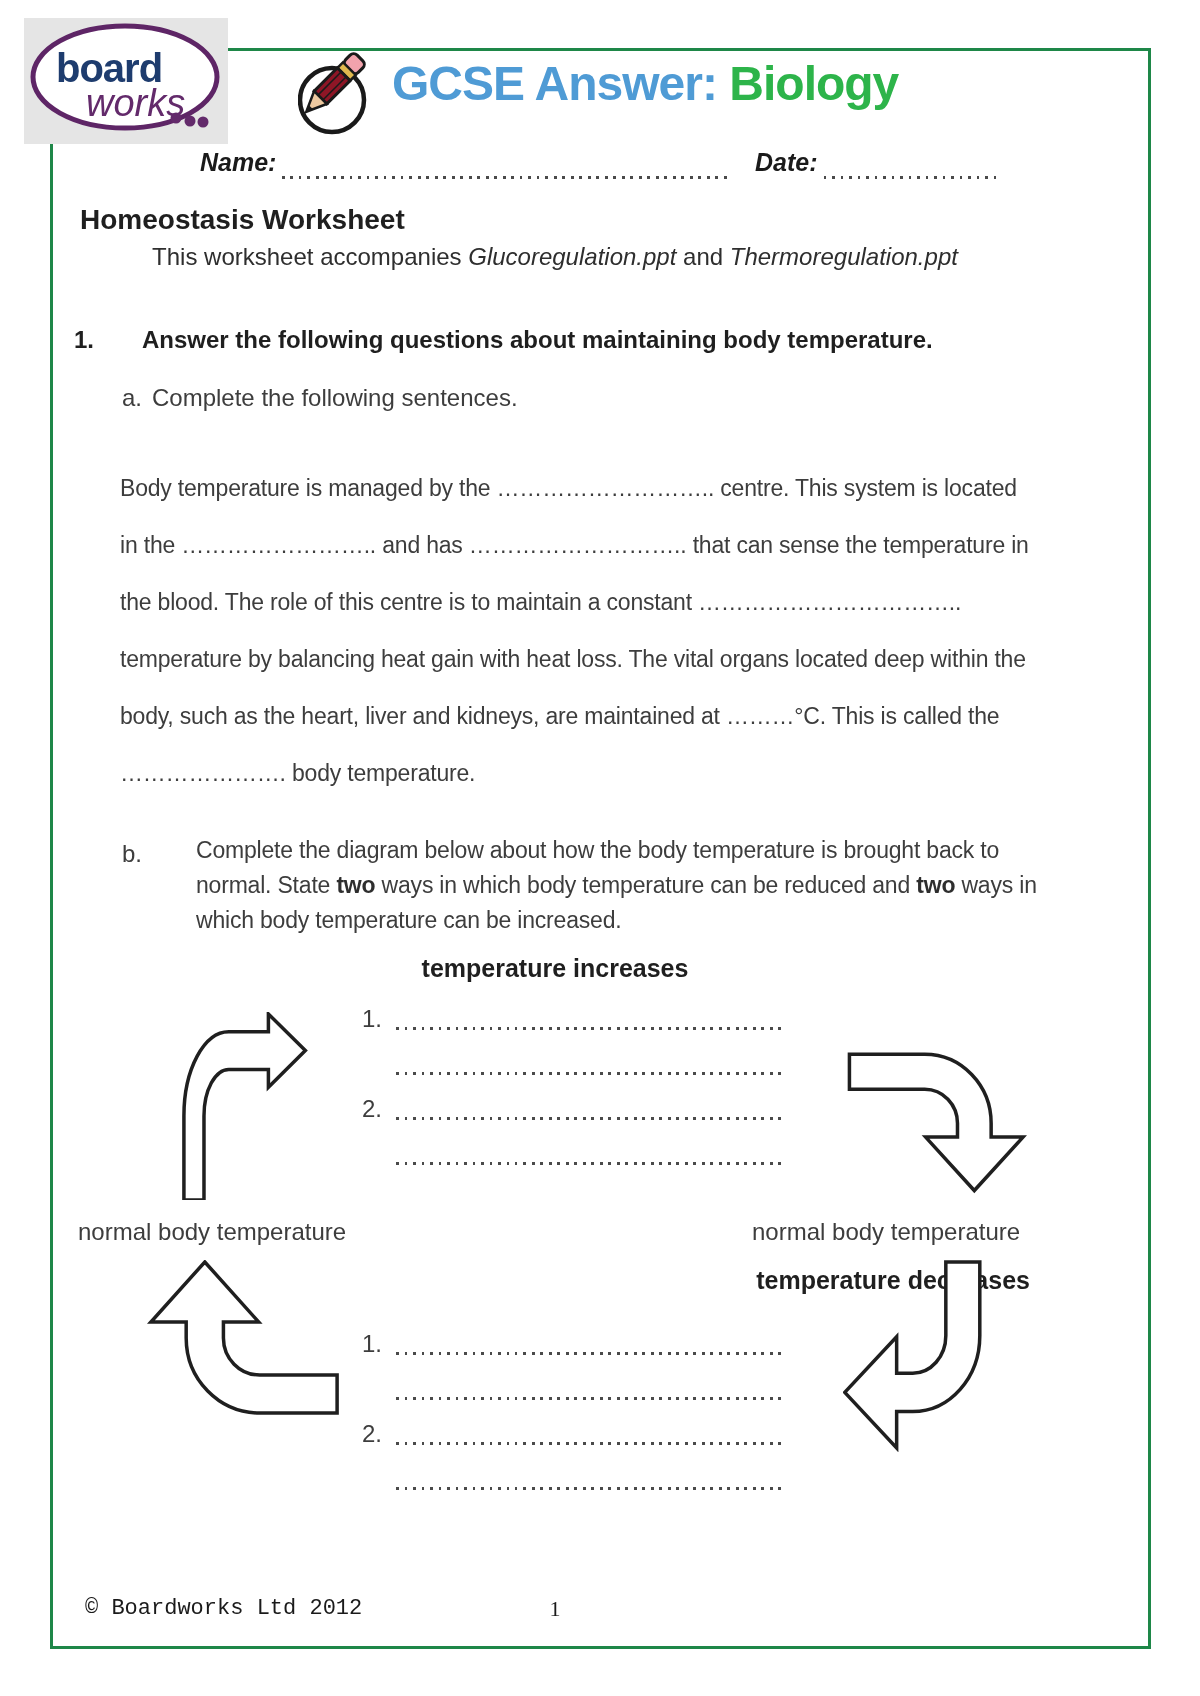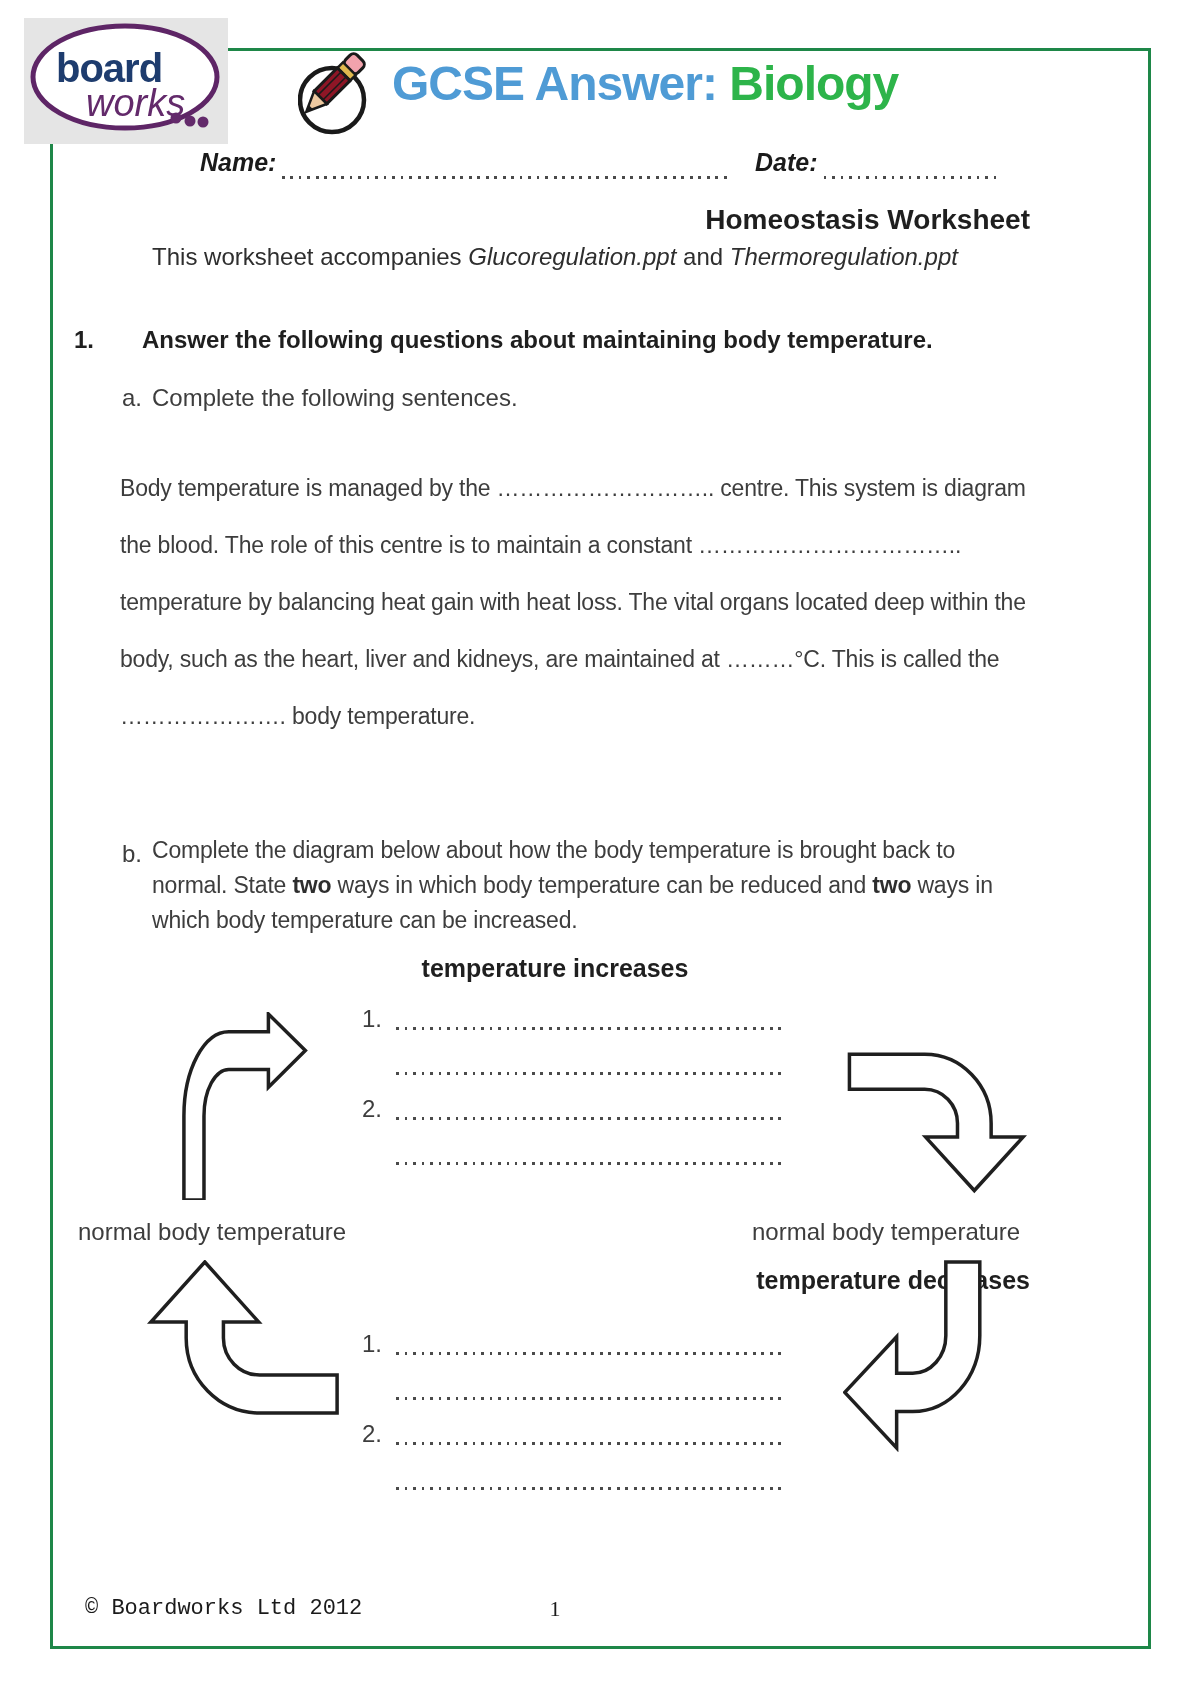--- a/index.html
+++ b/index.html
@@ -10,28 +10,28 @@
   .border-box{left:50px;top:48px;width:1095px;height:1595px;border:3px solid #1e8748;}
   
   .logo-wrap{left:24px;top:18px;width:204px;height:126px;background:#e5e5e5;}
   .logo-wrap svg{display:block;}
   .pencil{left:298px;top:50px;}
   .course-title{left:392px;top:56px;font-size:48px;font-weight:bold;letter-spacing:-1px;white-space:nowrap;}
   .course-blue{color:#4f9bd5;}
   .course-green{color:#2db44a;}
   .field-label{font-size:25px;font-weight:bold;font-style:italic;color:#1a1a1a;}
   .dots{height:3px;background-image:repeating-linear-gradient(to right,#4a4a4a 0 2.5px,transparent 2.5px 8.5px);}
-  .doc-title{left:80px;top:204px;width:950px;text-align:right;font-size:28px;font-weight:bold;color:#1f1f1f;}
+  .doc-title{left:80px;top:204px;width:950px;text-align:left;font-size:28px;font-weight:bold;color:#1f1f1f;}
   .doc-subtitle{left:80px;top:243px;width:950px;text-align:center;font-size:24px;color:#2e2e2e;}
   .it{font-style:italic;}
   .q-num{font-size:24px;font-weight:bold;color:#1f1f1f;}
   .q-heading{font-size:24px;font-weight:bold;color:#1f1f1f;white-space:nowrap;}
   .sub-label{font-size:24px;color:#3d3d3d;}
   .pline{line-height:57px;white-space:nowrap;font-size:23px;letter-spacing:-0.2px;}
-  .bline{line-height:35px;white-space:nowrap;font-size:23px;letter-spacing:-0.2px;}
+  .bline{line-height:35px;white-space:nowrap;font-size:23px;letter-spacing:-0.2px;margin-left:44px;}
   .bline b{color:#2e2e2e;}
   .cycle-heading{width:950px;left:80px;text-align:center;font-size:25px;font-weight:bold;color:#1f1f1f;}
   .normal-label{width:250px;text-align:center;font-size:24px;color:#3d3d3d;white-space:nowrap;}
   .ansrow{left:360px;width:430px;height:30px;}
   .ansrow .num{position:absolute;left:2px;bottom:0;font-size:24px;color:#3d3d3d;line-height:26px;}
   .ansrow .dots{position:absolute;left:36px;bottom:2px;width:388px;}
   .footer-copy{left:85px;top:1596px;font-family:Liberation Mono, monospace;font-size:22px;color:#1a1a1a;}
   .footer-page{left:80px;top:1596px;width:950px;text-align:center;font-family:"Liberation Serif",serif;font-size:22px;color:#1a1a1a;}
   .arrow-svg path{fill:#ffffff;stroke:#1f1f1f;stroke-width:3.5;stroke-linejoin:miter;vector-effect:non-scaling-stroke;}
 </style>
@@ -83,21 +83,22 @@
     <span>This worksheet accompanies </span><span class="it">Glucoregulation.ppt</span><span> and </span><span class="it">Thermoregulation.ppt</span>
   </div>
 
   <span class="abs q-num" style="left:74px;top:326px;">1.</span>
   <span class="abs q-heading" style="left:106px;top:326px;margin-left:36px;">Answer the following questions about maintaining body temperature.</span>
 
   <span class="abs sub-label" style="left:122px;top:384px;">a.</span>
   <span class="abs sub-label" style="left:152px;top:384px;">Complete the following sentences.</span>
 
   <div class="abs" style="left:120px;top:460px;">
-    <div class="pline">Body temperature is managed by the ……………………….. centre. This system is diagram</div>
+    <div class="pline">Body temperature is managed by the ……………………….. centre. This system is located</div>
+    <div class="pline">in the …………………….. and has ……………………….. that can sense the temperature in</div>
     <div class="pline">the blood. The role of this centre is to maintain a constant ……………………………..</div>
     <div class="pline">temperature by balancing heat gain with heat loss. The vital organs located deep within the</div>
     <div class="pline">body, such as the heart, liver and kidneys, are maintained at ………°C. This is called the</div>
     <div class="pline">…………………. body temperature.</div>
   </div>
 
   <span class="abs sub-label" style="left:122px;top:840px;">b.</span>
   <div class="abs" style="left:152px;top:833px;">
     <div class="bline">Complete the diagram below about how the body temperature is brought back to</div>
     <div class="bline"><span>normal. State </span><b>two</b><span> ways in which body temperature can be reduced and </span><b>two</b><span> ways in</span></div>

